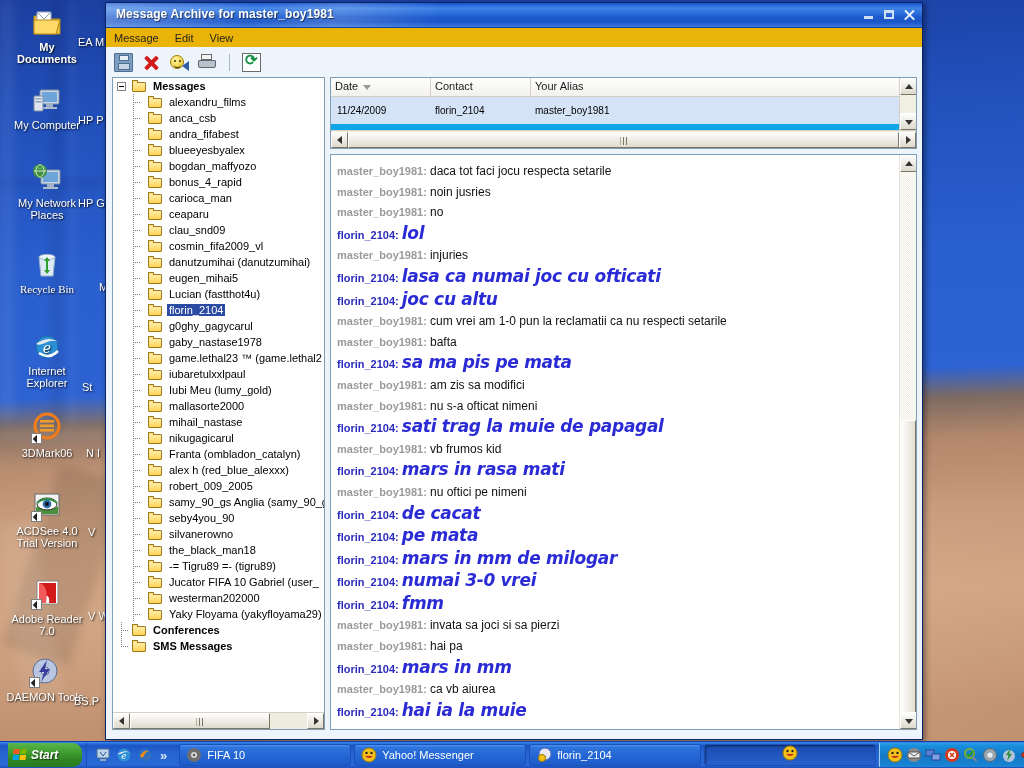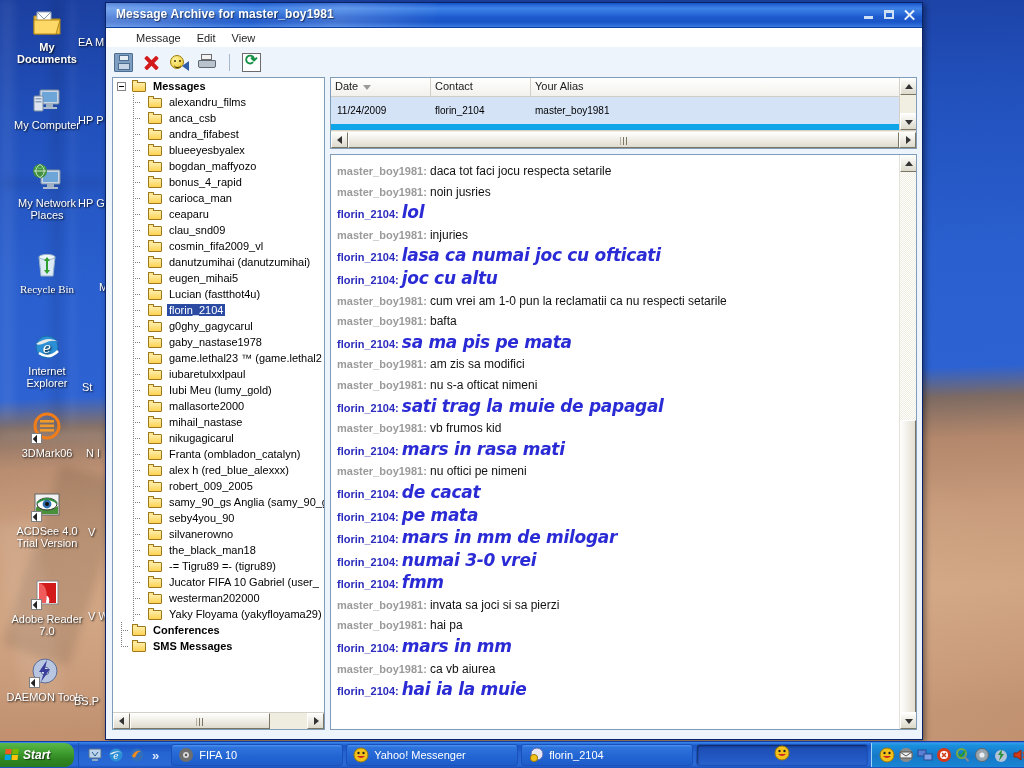--- a/index.html
+++ b/index.html
@@ -103,23 +103,23 @@
   .wb-max:after { content:""; position:absolute; left:2px; top:2px; width:10px; height:9px; border:2px solid #cfe0f5; box-sizing:border-box; border-top-width:3px; }
   .wb-close:before, .wb-close:after {
     content:""; position:absolute; left:1px; top:6px; width:13px; height:2.4px; background:#e9f0fa;
   }
   .wb-close:before { transform: rotate(45deg); }
   .wb-close:after  { transform: rotate(-45deg); }
 
   
   #menubar {
     height: 19px;
-    background: #ffffff;
+    background: #eab308;
     display: flex; align-items: center;
-    padding-left: 22px;
+    padding-left: 0;
     border-bottom: 1px solid #eef4fc;
   }
   #menubar .mi {
     padding: 2px 8px;
     font-size: 11px;
     color: #1f1f1f;
   }
   #toolbar {
     height: 28px;
     background: #eef4fc;
@@ -362,21 +362,21 @@
   
   #taskbar {
     position: absolute; left: 0; bottom: 0;
     width: 1024px; height: 26px;
     background: linear-gradient(to bottom,#3f8bf0 0%,#2b72dd 6%,#1c54c4 14%,#2463d0 40%,#2a6ad6 88%,#1a4fbb 100%);
     border-top: 1px solid #0e3fa6;
     display: flex; align-items: center;
   }
   #startbtn {
     height: 24px; min-width: 58px;
-    margin: 1px 0 1px 0;
+    margin: 1px 0 1px 8px;
     background: linear-gradient(to bottom,#59b74a 0%,#3f9e2f 40%,#2f8522 70%,#297a1e 100%);
     border-radius: 0 9px 9px 0;
     display: flex; align-items: center;
     padding: 0 11px 0 5px;
     color: #fff; font-weight: bold; font-size: 12px;
     font-style: italic;
     text-shadow: 1px 1px 1px rgba(0,0,0,0.6);
     gap: 4px;
   }
   .flaglogo {
@@ -845,20 +845,21 @@
           <div class="sb-arrow">
               <span class="ar ar-r"></span>
             </div>
         </div>
       </div>
 
       <div id="convpane">
         <div id="convtext">
             <div class="msg out"><span class="who">master_boy1981: </span><span class="body">daca tot faci jocu respecta setarile</span></div>
             <div class="msg out"><span class="who">master_boy1981: </span><span class="body">noin jusries</span></div>
+            <div class="msg out"><span class="who">master_boy1981: </span><span class="body">no</span></div>
             <div class="msg in"><span class="who">florin_2104: </span><span class="body">lol</span></div>
             <div class="msg out"><span class="who">master_boy1981: </span><span class="body">injuries</span></div>
             <div class="msg in"><span class="who">florin_2104: </span><span class="body">lasa ca numai joc cu ofticati</span></div>
             <div class="msg in"><span class="who">florin_2104: </span><span class="body">joc cu altu</span></div>
             <div class="msg out"><span class="who">master_boy1981: </span><span class="body">cum vrei am 1-0 pun la reclamatii ca nu respecti setarile</span></div>
             <div class="msg out"><span class="who">master_boy1981: </span><span class="body">bafta</span></div>
             <div class="msg in"><span class="who">florin_2104: </span><span class="body">sa ma pis pe mata</span></div>
             <div class="msg out"><span class="who">master_boy1981: </span><span class="body">am zis sa modifici</span></div>
             <div class="msg out"><span class="who">master_boy1981: </span><span class="body">nu s-a ofticat nimeni</span></div>
             <div class="msg in"><span class="who">florin_2104: </span><span class="body">sati trag la muie de papagal</span></div>

